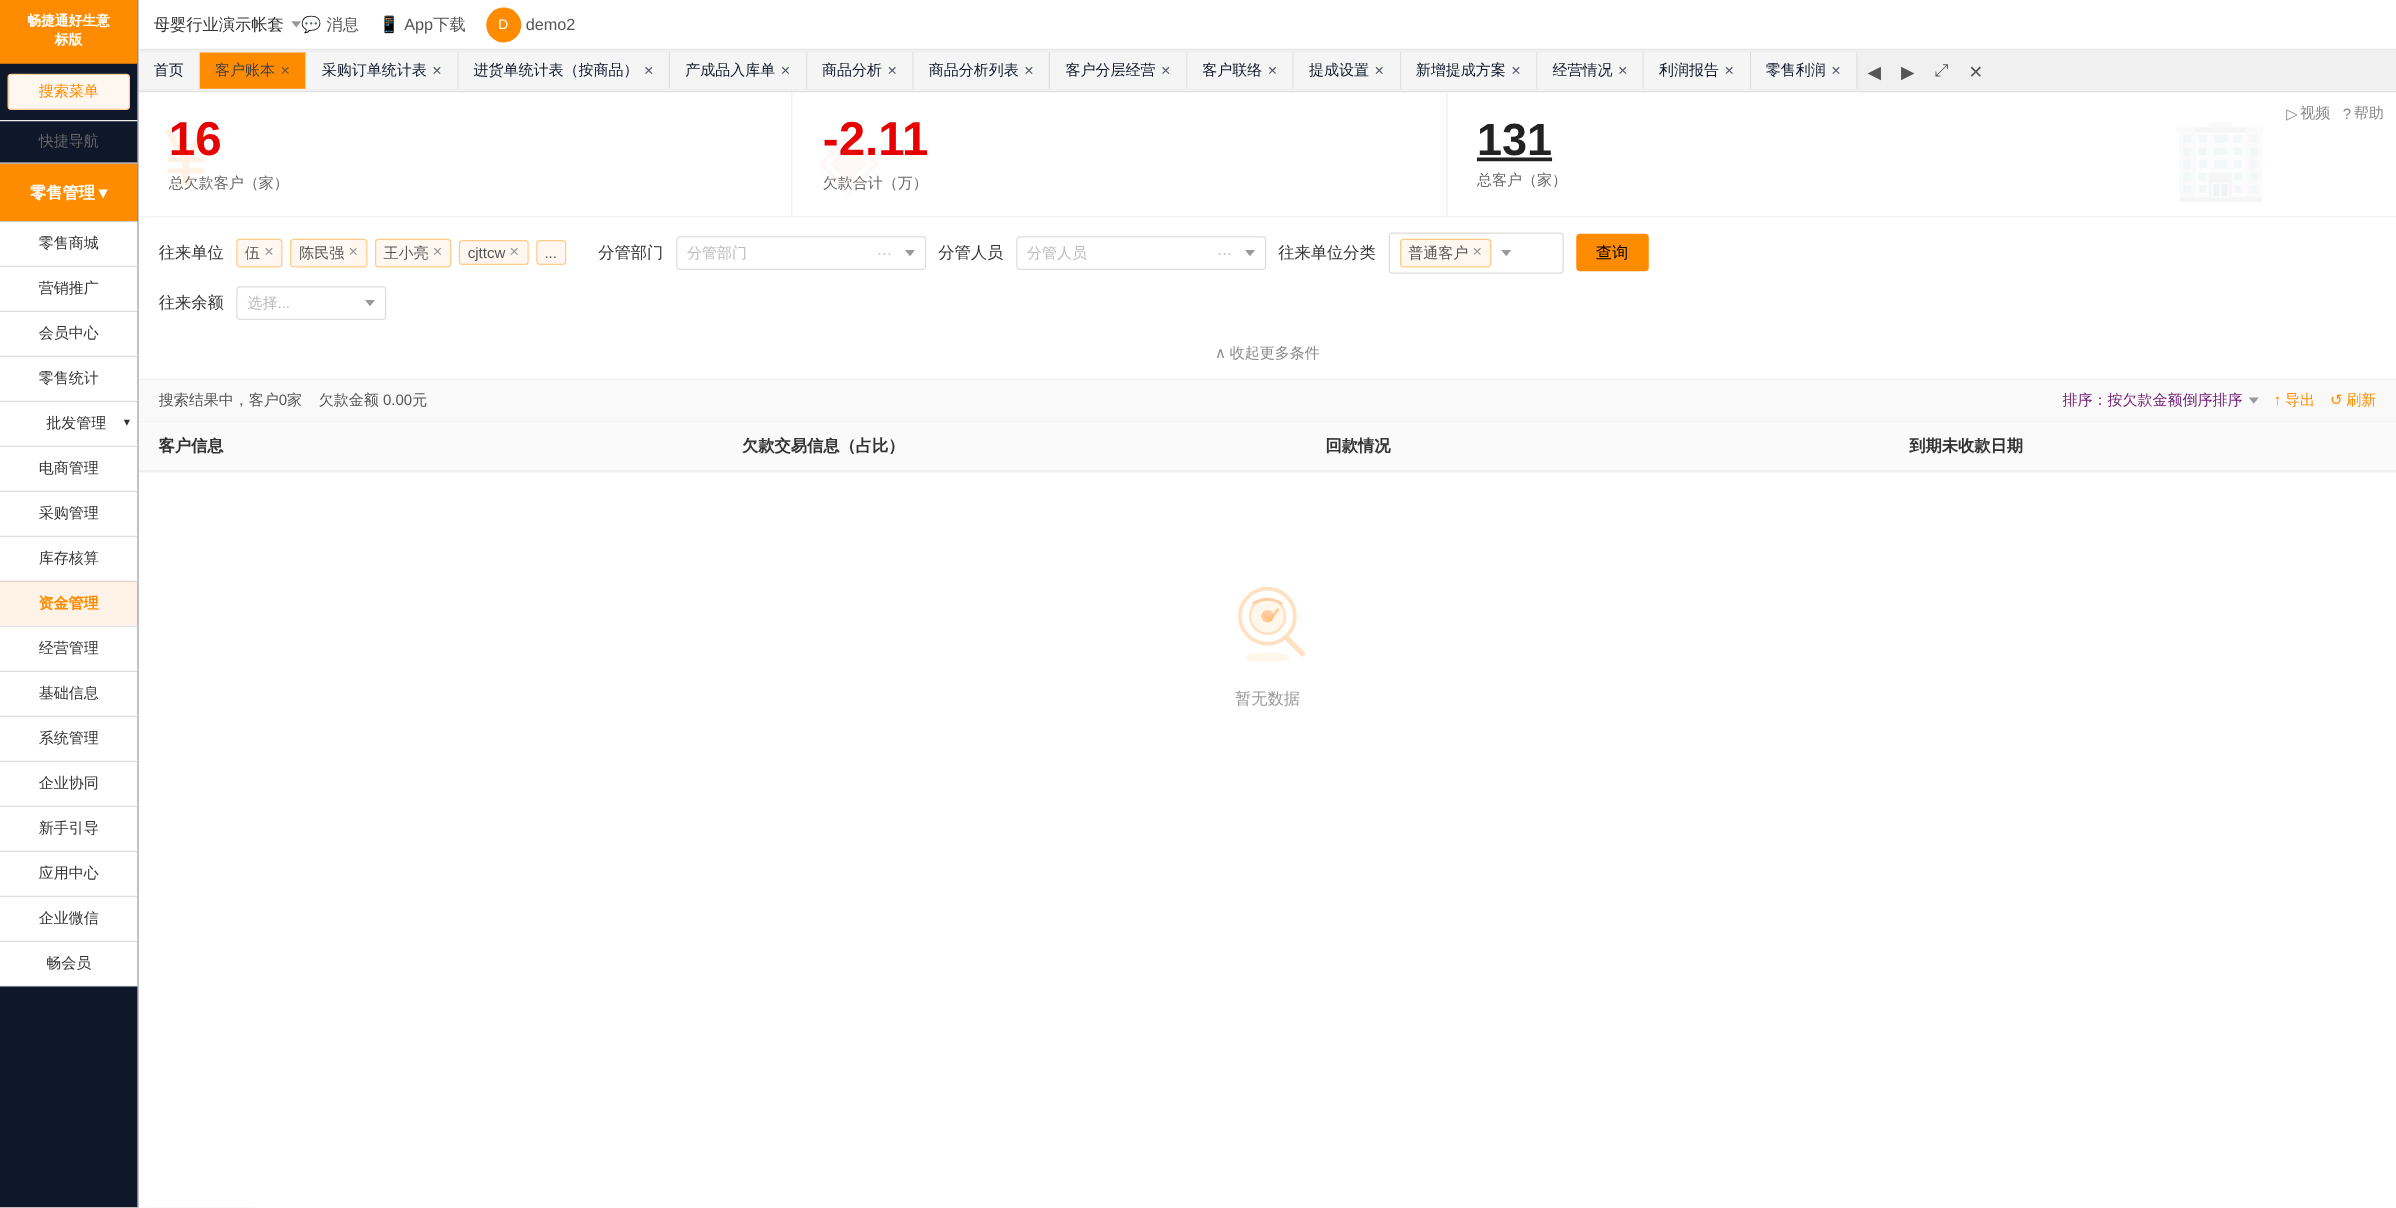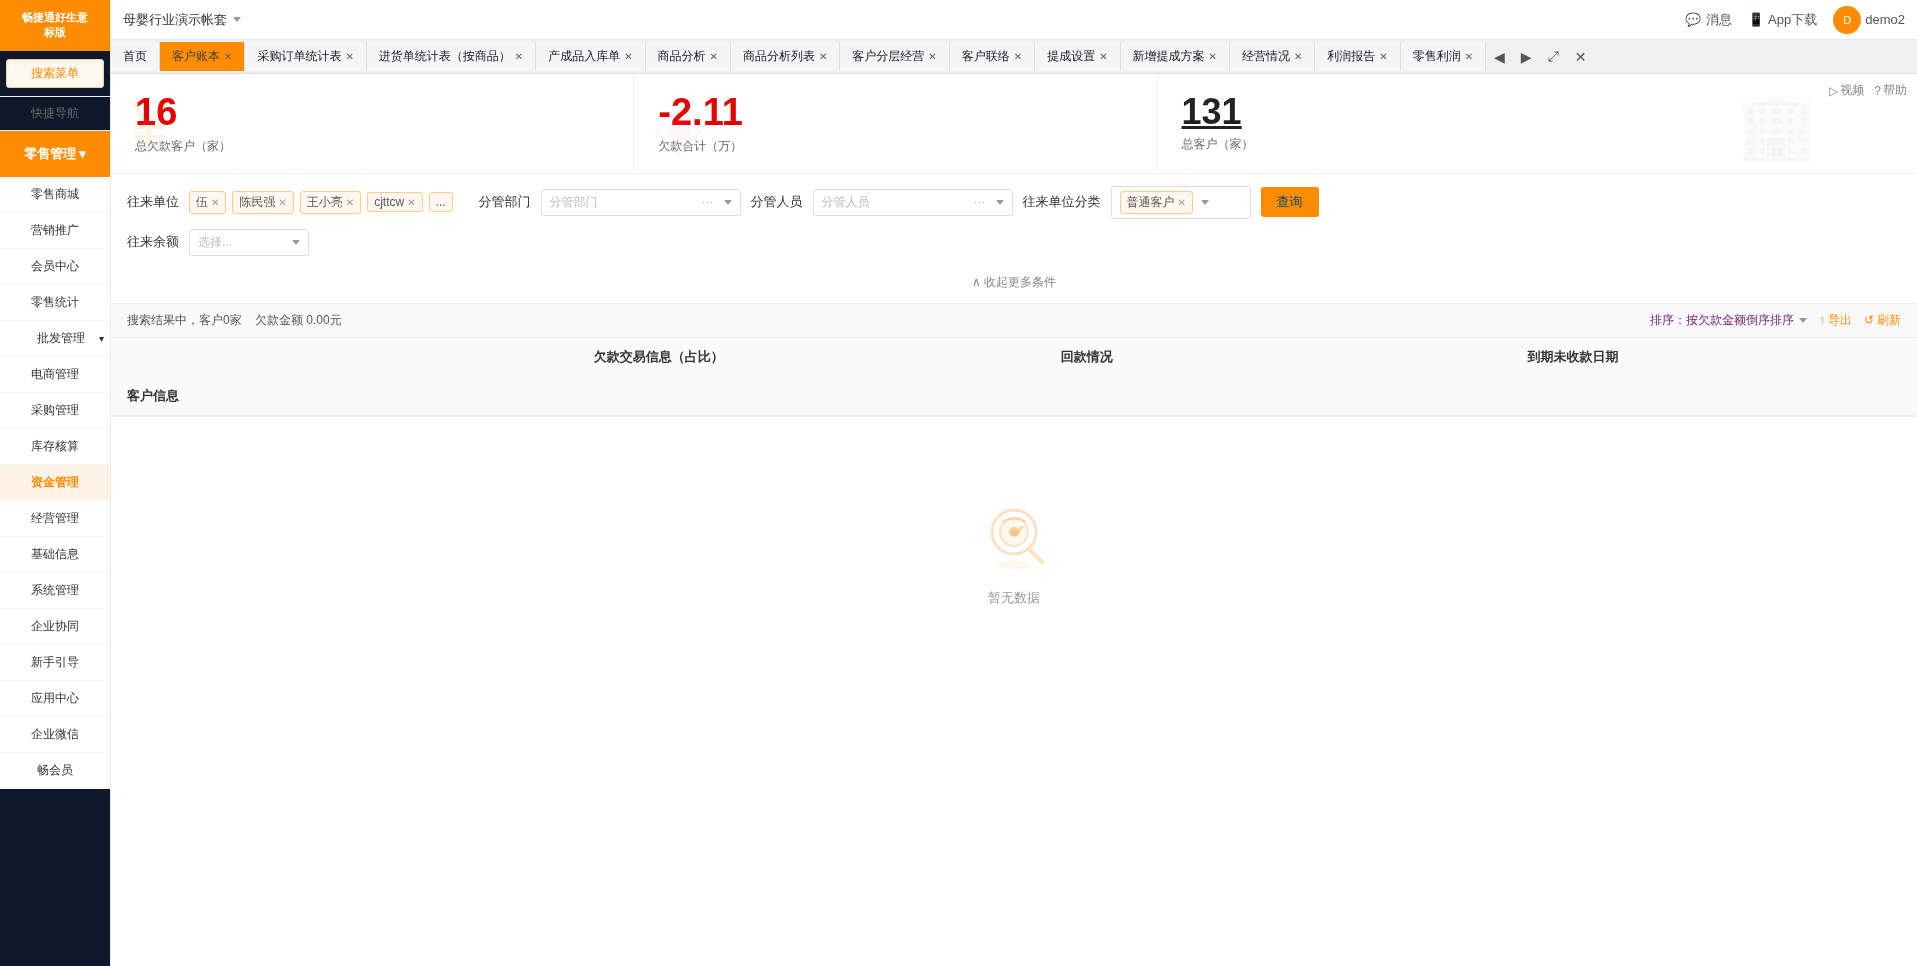--- a/index.html
+++ b/index.html
@@ -14,21 +14,21 @@
     .sidebar-nav-btn { padding: 8px 6px; border-bottom: 1px solid #f0f0f0; text-align: center; font-size: 12px; color: #666; cursor: pointer; }
     .sidebar-section { padding: 8px 0; background: #ff8c00; }
     .sidebar-section-title { color: #fff; text-align: center; font-size: 13px; font-weight: bold; padding: 6px 0; display: flex; align-items: center; justify-content: center; gap: 3px; }
     .sidebar-item { padding: 9px 6px; text-align: center; font-size: 12px; color: #333; cursor: pointer; border-bottom: 1px solid #f5f5f5; background: #fff; }
     .sidebar-item.active { color: #ff8c00; font-weight: bold; background: #fff3e8; }
 
     
     .main { flex: 1; display: flex; flex-direction: column; overflow: hidden; }
 
     
-    .topbar { background: #fff; border-bottom: 1px solid #e8e8e8; padding: 3px 12px; display: flex; align-items: center; justify-content: space-between; height: 40px; flex-shrink: 0; }
+    .topbar { background: #fff; border-bottom: 1px solid #e8e8e8; padding: 3px 12px; display: flex; align-items: center; justify-content: flex-start; height: 40px; flex-shrink: 0; }
     .topbar-left { display: flex; align-items: center; gap: 8px; }
     .topbar-dropdown { display: flex; align-items: center; gap: 4px; font-size: 13px; color: #333; cursor: pointer; }
     .topbar-right { display: flex; align-items: center; gap: 16px; font-size: 13px; color: #555; }
     .topbar-right-item { display: flex; align-items: center; gap: 4px; cursor: pointer; }
     .avatar { width: 28px; height: 28px; border-radius: 50%; background: #ff8c00; color: #fff; display: flex; align-items: center; justify-content: center; font-size: 11px; }
 
     
     .tabbar { background: #f0f0f0; display: flex; align-items: center; overflow: hidden; flex-shrink: 0; border-bottom: 1px solid #ddd; min-height: 34px; }
     .tab { display: flex; align-items: center; gap: 4px; padding: 6px 12px; font-size: 12px; cursor: pointer; white-space: nowrap; border-right: 1px solid #ddd; background: #f5f5f5; color: #0f172a; }
     .tab.active { background: #ff8c00; color: #404040; }
@@ -61,33 +61,33 @@
     .collapse-btn { display: flex; align-items: center; gap: 3px; font-size: 12px; color: #888; cursor: pointer; padding: 4px 8px; }
 
     
     .result-bar { display: flex; align-items: center; justify-content: space-between; padding: 8px 16px; background: #f9f9f9; border-bottom: 1px solid #f0f0f0; font-size: 12px; color: #555; }
     .result-actions { display: flex; align-items: center; gap: 12px; }
     .result-action-btn { display: flex; align-items: center; gap: 3px; cursor: pointer; color: #ff8c00; font-size: 12px; }
 
     
     .table-area { flex: 1; }
     .table-header { display: flex; background: #fafafa; border-bottom: 2px solid #f0f0f0; padding: 10px 16px; font-size: 13px; color: #333; font-weight: bold; }
-    .col-customer { flex: 2.5; margin-top: 39px; }
+    .col-customer { flex: 2.5; }
     .col-debt { flex: 2.5; }
     .col-payment { flex: 2.5; }
     .col-date { flex: 2; }
 
     
     .empty-state { display: flex; flex-direction: column; align-items: center; justify-content: center; padding: 80px 20px; color: #999; font-size: 13px; }
     .empty-icon { width: 80px; height: 80px; margin-bottom: 12px; opacity: 0.6; }
 
     
     .arrow-down { display: inline-block; width: 0; height: 0; border-left: 4px solid transparent; border-right: 4px solid transparent; border-top: 5px solid #999; vertical-align: middle; margin-left: 2px; }
 
-    .query-btn { background: #ff8c00; color: #0c4a6e; border: none; border-radius: 3px; padding: 6px 16px; font-size: 13px; cursor: pointer; white-space: nowrap; }
+    .query-btn { background: #ff8c00; color: #000000; border: none; border-radius: 3px; padding: 6px 16px; font-size: 13px; cursor: pointer; white-space: nowrap; }
 
     
     .sort-select { display: flex; align-items: center; gap: 3px; font-size: 12px; color: #701a75; cursor: pointer; }
   </style>
 </head>
 <body>
 
 <div class="sidebar">
   <div class="sidebar-logo">
     <div class="sidebar-logo-text">

